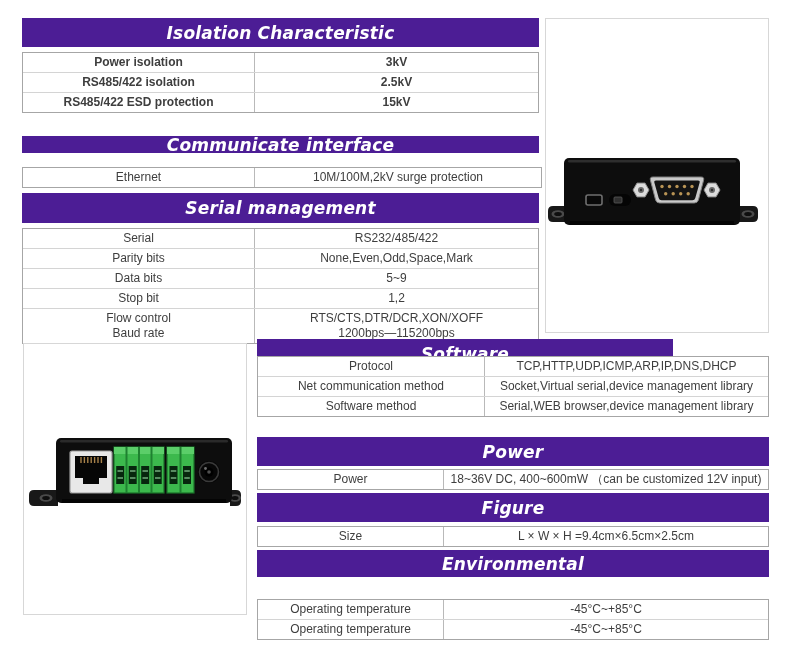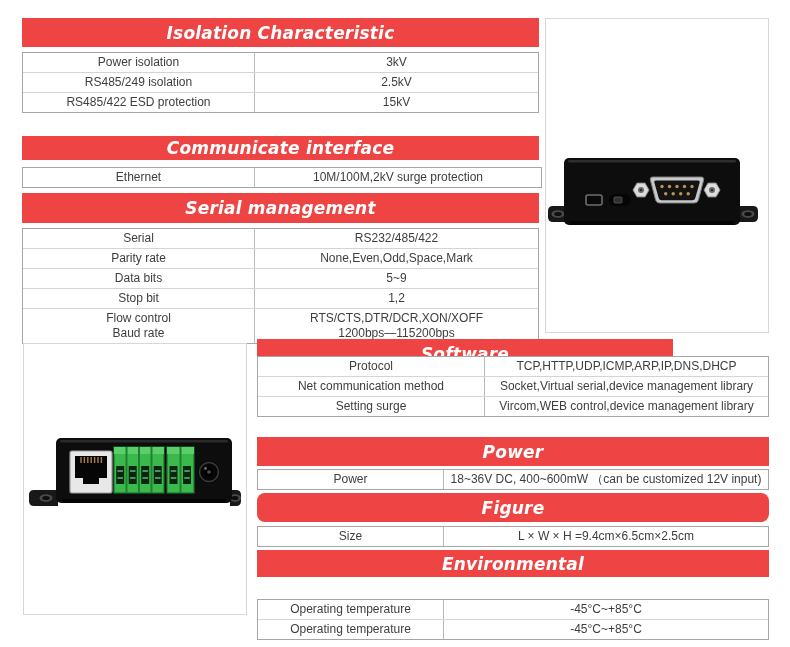--- a/index.html
+++ b/index.html
@@ -2,21 +2,21 @@
 <html><head>
 <meta charset="utf-8">
 <style>
   html,body{margin:0;padding:0;background:#ffffff;}
   .sheet{
     position:relative;width:790px;height:647px;background:#fff;overflow:hidden;
     font-family:"Liberation Sans","DejaVu Sans",sans-serif;color:#3e3e3e;
   }
   
   .hdr{
-    position:absolute;background:#ef4444;color:#ffffff;
+    position:absolute;background:#4c1d95;color:#ffffff;
     display:flex;align-items:center;justify-content:center;
     font-family:"DejaVu Sans","Liberation Sans",sans-serif;
     font-style:italic;font-weight:bold;font-size:17px;letter-spacing:.2px;
   }
   
   .tbl{position:absolute;border:1px solid #a6a6a6;background:#fff;box-sizing:border-box;}
   .trow{display:flex;border-top:1px solid #d4d4d4;}
   .trow:first-child{border-top:none;}
   .tcell{
     display:flex;align-items:center;justify-content:center;text-align:center;
@@ -25,49 +25,49 @@
   }
   .tlabel{border-right:1px solid #b9b9b9;flex:0 0 var(--labelw,232px);}
   .tvalue{flex:1 1 auto;}
   #t-serial .trow:last-child .tcell{min-height:33px;}
   #t-iso .tcell{min-height:19px;}
   
   .photo{position:absolute;background:#ffffff;border:1px solid #d7d7d7;box-sizing:content-box;}
   .photo svg{display:block;}
   
   #h-iso   {left:22px; top:18px;  width:517px; height:29px;}
-  #t-iso   {left:22px; top:52px;  width:517px;}
-  #h-comm  {left:22px; top:136px; width:517px; height:24px;}
+  #t-iso   {left:22px; top:52px;  width:517px;font-weight:bold;}
+  #h-comm  {left:22px; top:136px; width:517px; height:17px;}
   #t-comm  {left:22px; top:167px; width:520px;}
   #h-serial{left:22px; top:193px; width:517px; height:30px;}
   #t-serial{left:22px; top:228px; width:517px;}
   #photo-top{left:545px; top:18px; width:222px; height:313px;}
   #h-soft  {left:257px; top:339px; width:416px; height:29px;}
   #t-soft  {left:257px; top:356px; width:512px; --labelw:227px;}
   #h-power {left:257px; top:437px; width:512px; height:29px;}
   #t-power {left:257px; top:469px; width:512px; --labelw:186px;}
-  #h-figure{left:257px; top:493px; width:512px; height:29px;border-radius:8px;}
+  #h-figure{left:257px; top:493px; width:512px; height:29px;}
   #t-size  {left:257px; top:526px; width:512px; --labelw:186px;}
   #h-env   {left:257px; top:550px; width:512px; height:27px;}
   #t-env   {left:257px; top:578px; width:512px;margin-top:21px; --labelw:186px;}
   #photo-bottom{left:23px; top:343px; width:222px; height:270px;}
 </style>
 </head>
 <body>
 
 <div class="sheet">
 
   <div class="hdr" id="h-iso">Isolation Characteristic</div>
   <div class="tbl" id="t-iso">
       <div class="trow">
         <div class="tcell tlabel">Power isolation</div>
         <div class="tcell tvalue">3kV</div>
       </div>
       <div class="trow">
-        <div class="tcell tlabel">RS485/249 isolation</div>
+        <div class="tcell tlabel">RS485/422 isolation</div>
         <div class="tcell tvalue">2.5kV</div>
       </div>
       <div class="trow">
         <div class="tcell tlabel">RS485/422 ESD protection</div>
         <div class="tcell tvalue">15kV</div>
       </div>
     </div>
 
   <div class="hdr" id="h-comm">Communicate interface</div>
   <div class="tbl" id="t-comm">
@@ -77,21 +77,21 @@
       </div>
     </div>
 
   <div class="hdr" id="h-serial">Serial management</div>
   <div class="tbl" id="t-serial">
       <div class="trow">
         <div class="tcell tlabel">Serial</div>
         <div class="tcell tvalue">RS232/485/422</div>
       </div>
       <div class="trow">
-        <div class="tcell tlabel">Parity rate</div>
+        <div class="tcell tlabel">Parity bits</div>
         <div class="tcell tvalue">None,Even,Odd,Space,Mark</div>
       </div>
       <div class="trow">
         <div class="tcell tlabel">Data bits</div>
         <div class="tcell tvalue">5~9</div>
       </div>
       <div class="trow">
         <div class="tcell tlabel">Stop bit</div>
         <div class="tcell tvalue">1,2</div>
       </div>
@@ -159,22 +159,22 @@
   <div class="tbl" id="t-soft">
       <div class="trow">
         <div class="tcell tlabel">Protocol</div>
         <div class="tcell tvalue">TCP,HTTP,UDP,ICMP,ARP,IP,DNS,DHCP</div>
       </div>
       <div class="trow">
         <div class="tcell tlabel">Net communication method</div>
         <div class="tcell tvalue">Socket,Virtual serial,device management library</div>
       </div>
       <div class="trow">
-        <div class="tcell tlabel">Setting surge</div>
-        <div class="tcell tvalue">Vircom,WEB control,device management library</div>
+        <div class="tcell tlabel">Software method</div>
+        <div class="tcell tvalue">Serial,WEB browser,device management library</div>
       </div>
     </div>
 
   <div class="hdr" id="h-power">Power</div>
   <div class="tbl" id="t-power">
       <div class="trow">
         <div class="tcell tlabel">Power</div>
         <div class="tcell tvalue">18~36V DC, 400~600mW （can be customized 12V input)</div>
       </div>
     </div>

